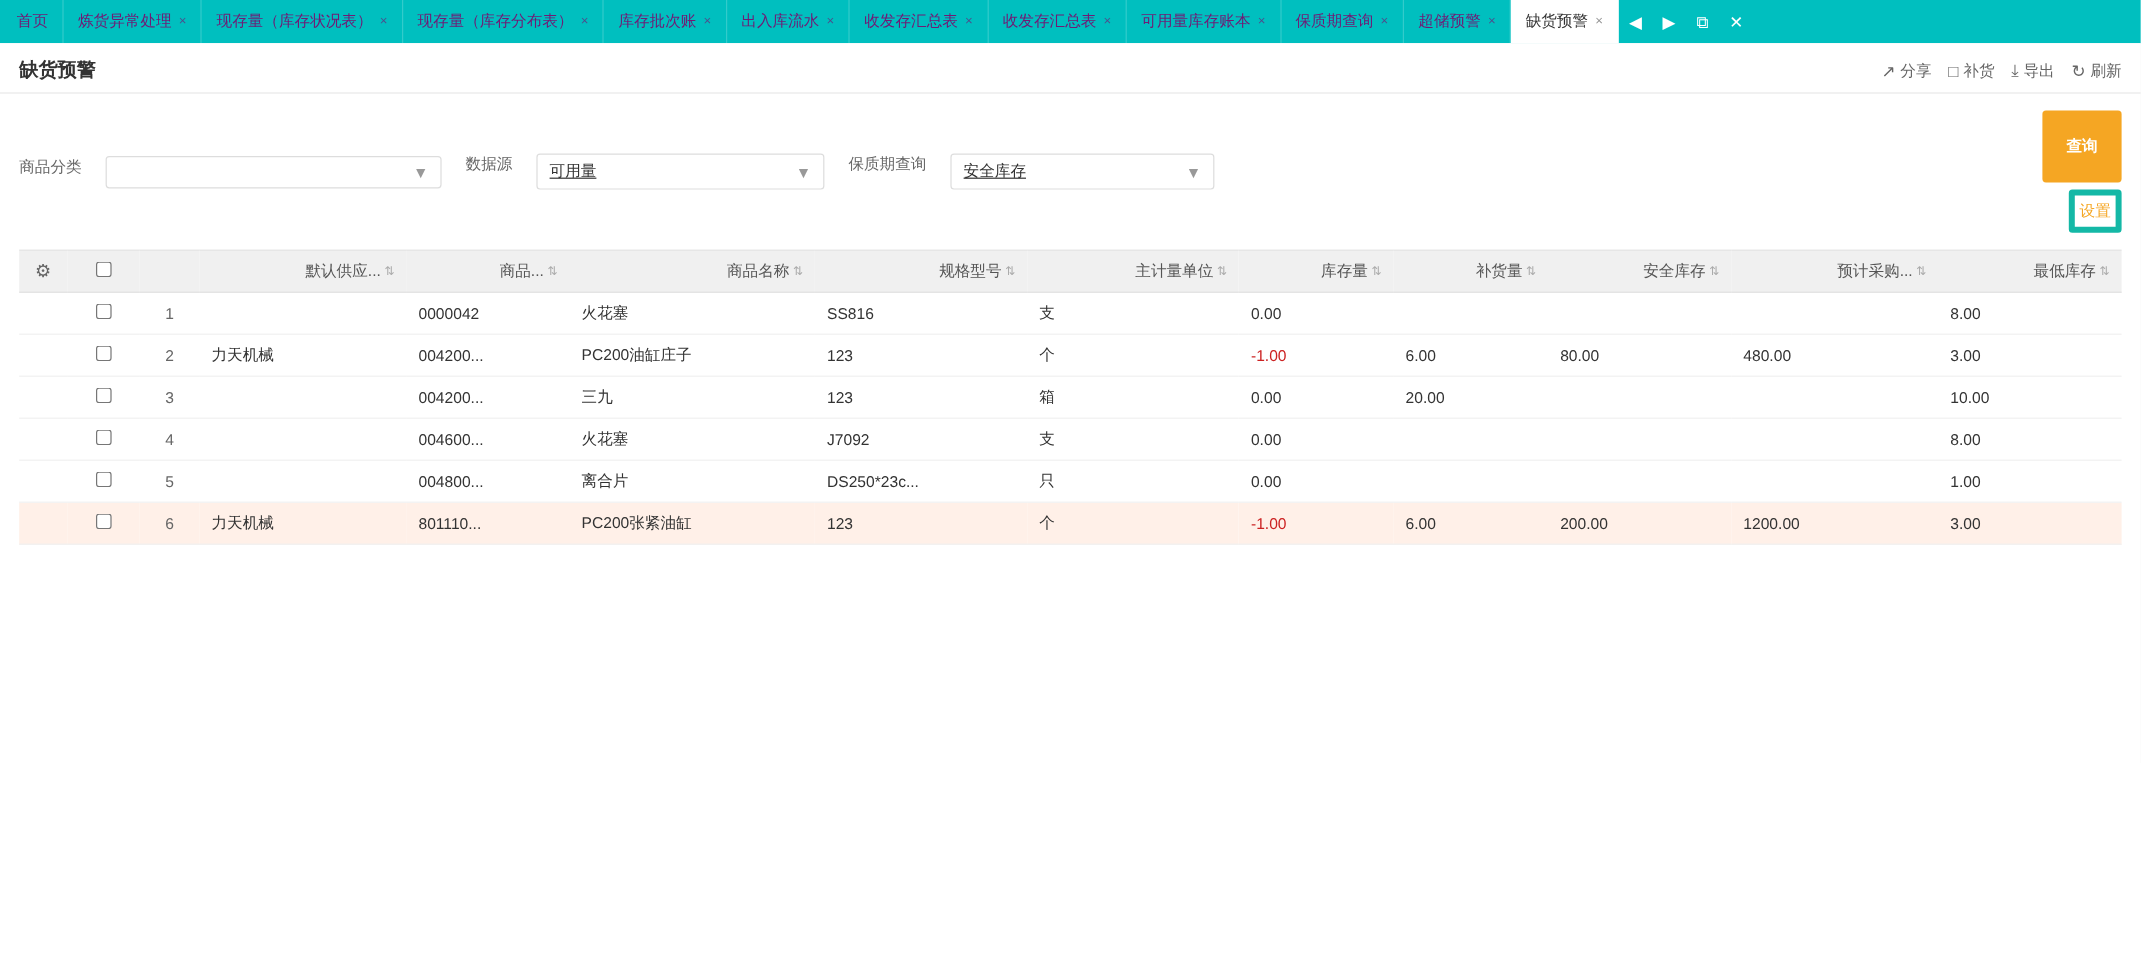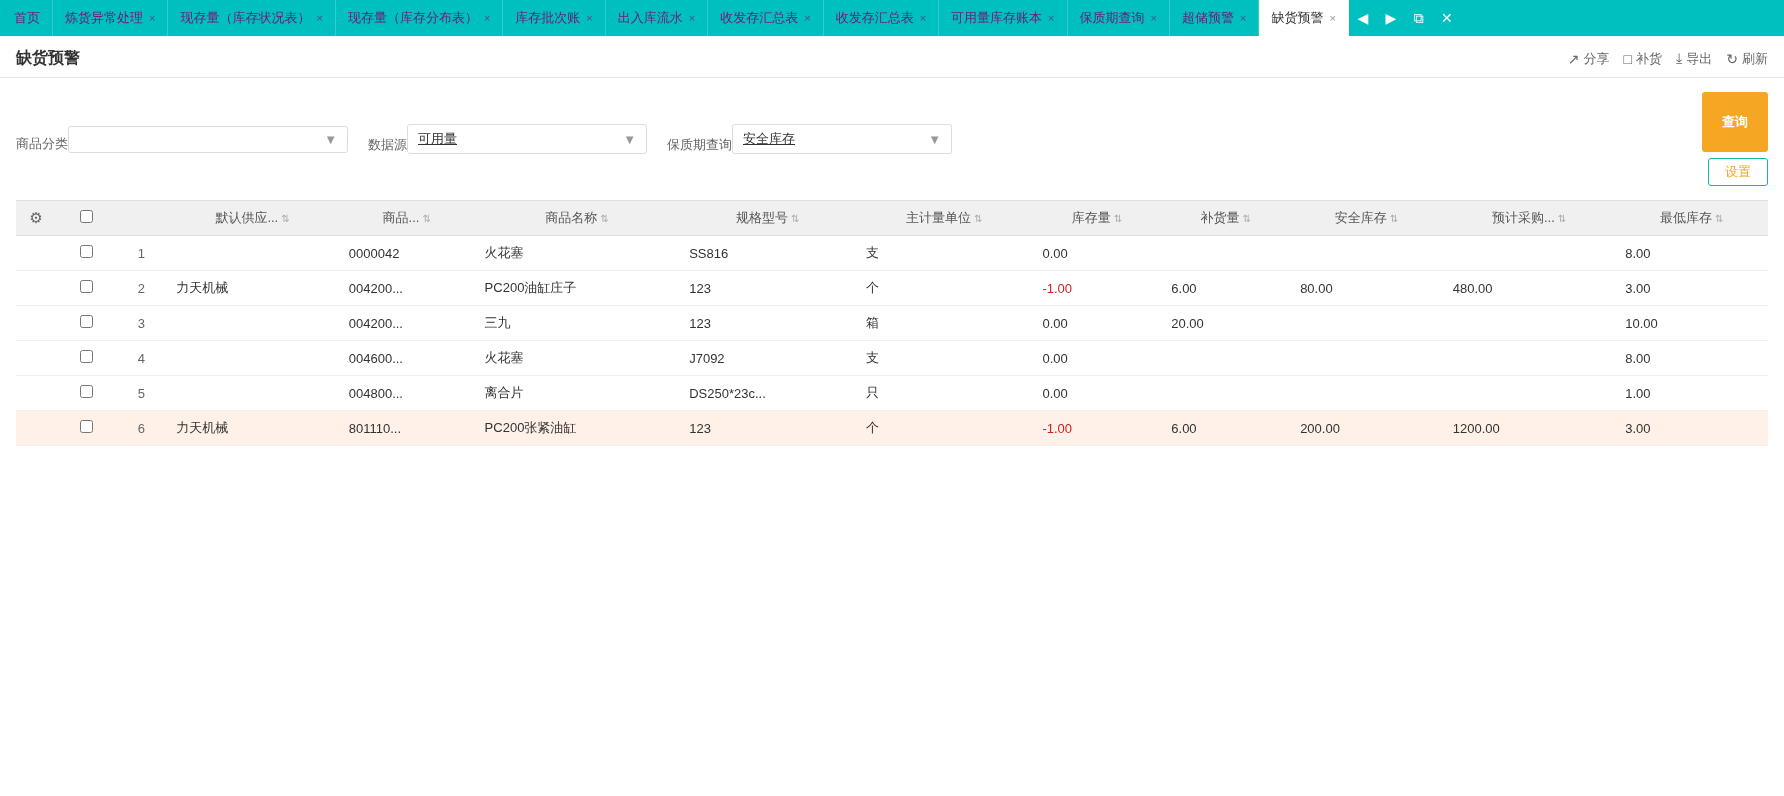--- a/index.html
+++ b/index.html
@@ -85,22 +85,22 @@
     
     .filter-bar {
       display: flex;
       align-items: center;
       padding: 14px 16px;
       gap: 20px;
       flex-wrap: wrap;
     }
     .filter-item {
       display: flex;
-      align-items: flex-end;
-      gap: 0;
+      align-items: flex-start;
+      gap: 20px;
     }
     .filter-label {
       color: #666;
       font-size: 13px;
       white-space: nowrap;
     }
     .filter-select {
       display: flex;
       align-items: center;
       border: 1px solid #ddd;
@@ -129,42 +129,42 @@
       border: none;
       border-radius: 3px;
       padding: 21px 20px;
       cursor: pointer;
       font-size: 13px;
       font-weight: bold;
     }
     .btn-settings {
       background: #fff;
       color: #f5a623;
-      border: 1px solid #14b8a6;
+      border: 5px solid #14b8a6;
       border-radius: 3px;
-      padding: 4px 16px;
+      padding: 4px 4px;
       cursor: pointer;
       font-size: 13px;
     }
 
     
     .table-container {
       padding: 0 16px;
     }
     table {
       width: 100%;
       border-collapse: collapse;
       font-size: 13px;
     }
     thead tr {
       background: #f0f0f0;
     }
     thead th {
       padding: 8px 10px;
-      text-align: center;
+      text-align: right;
       color: #555;
       font-weight: normal;
       border-bottom: 1px solid #e0e0e0;
       border-top: 1px solid #e0e0e0;
       white-space: nowrap;
     }
     thead th .col-sort {
       display: inline-flex;
       align-items: center;
       gap: 3px;

